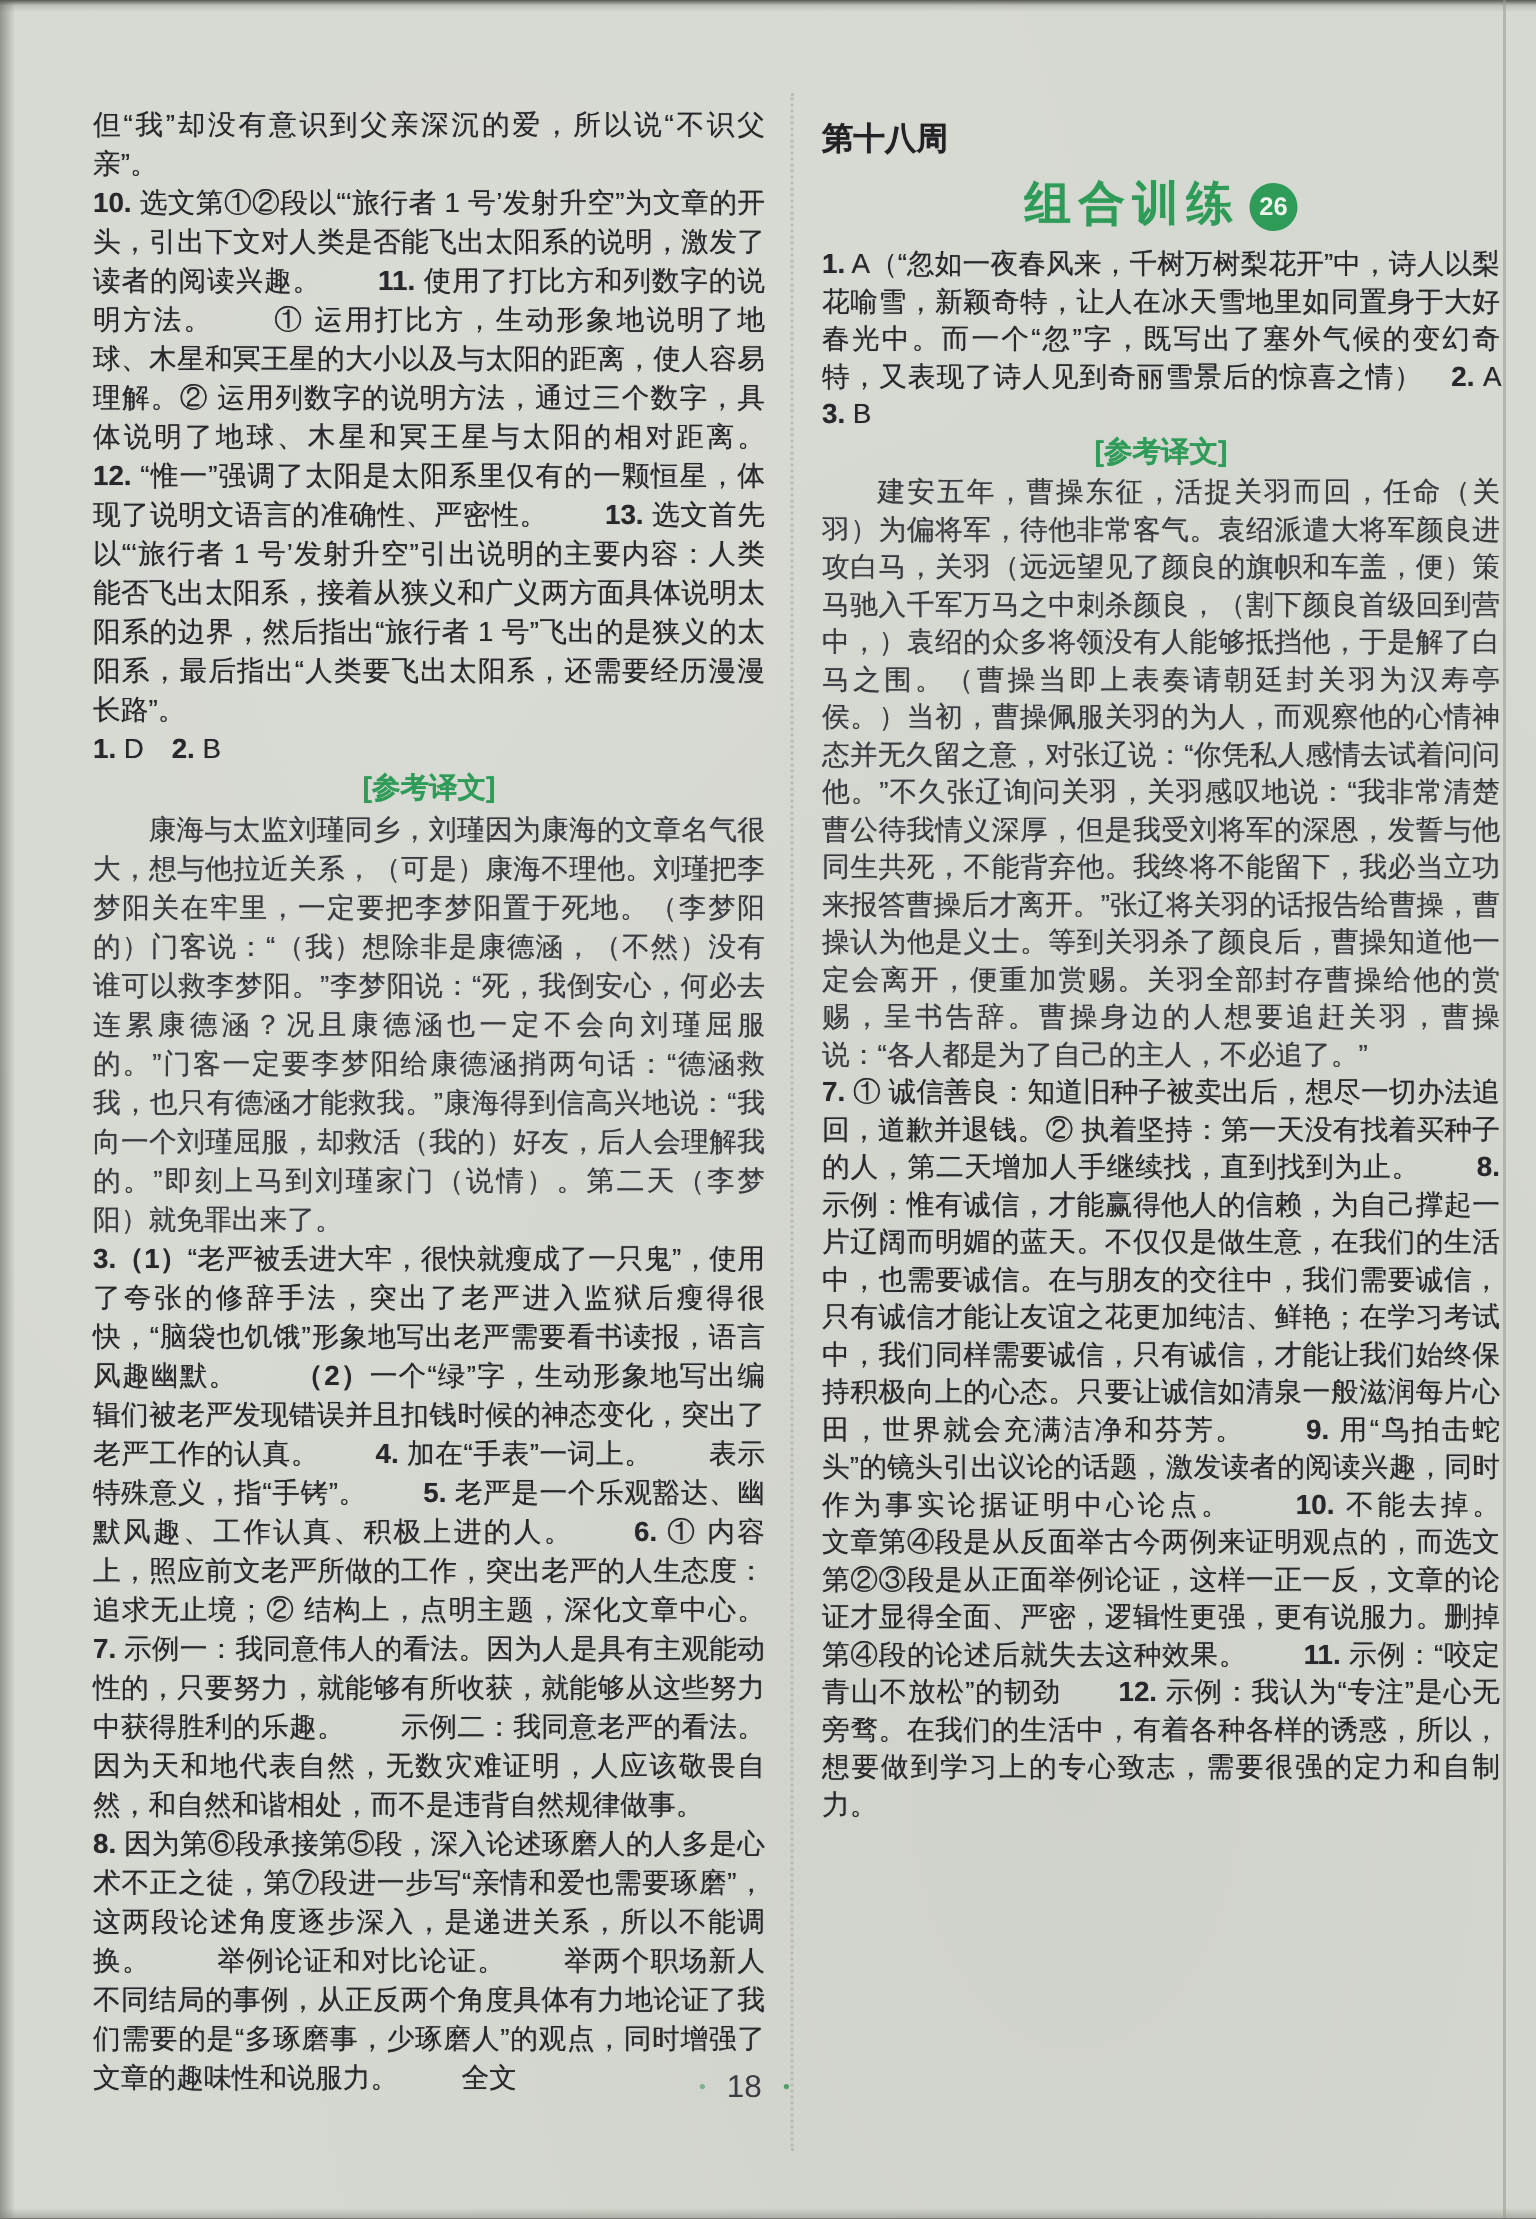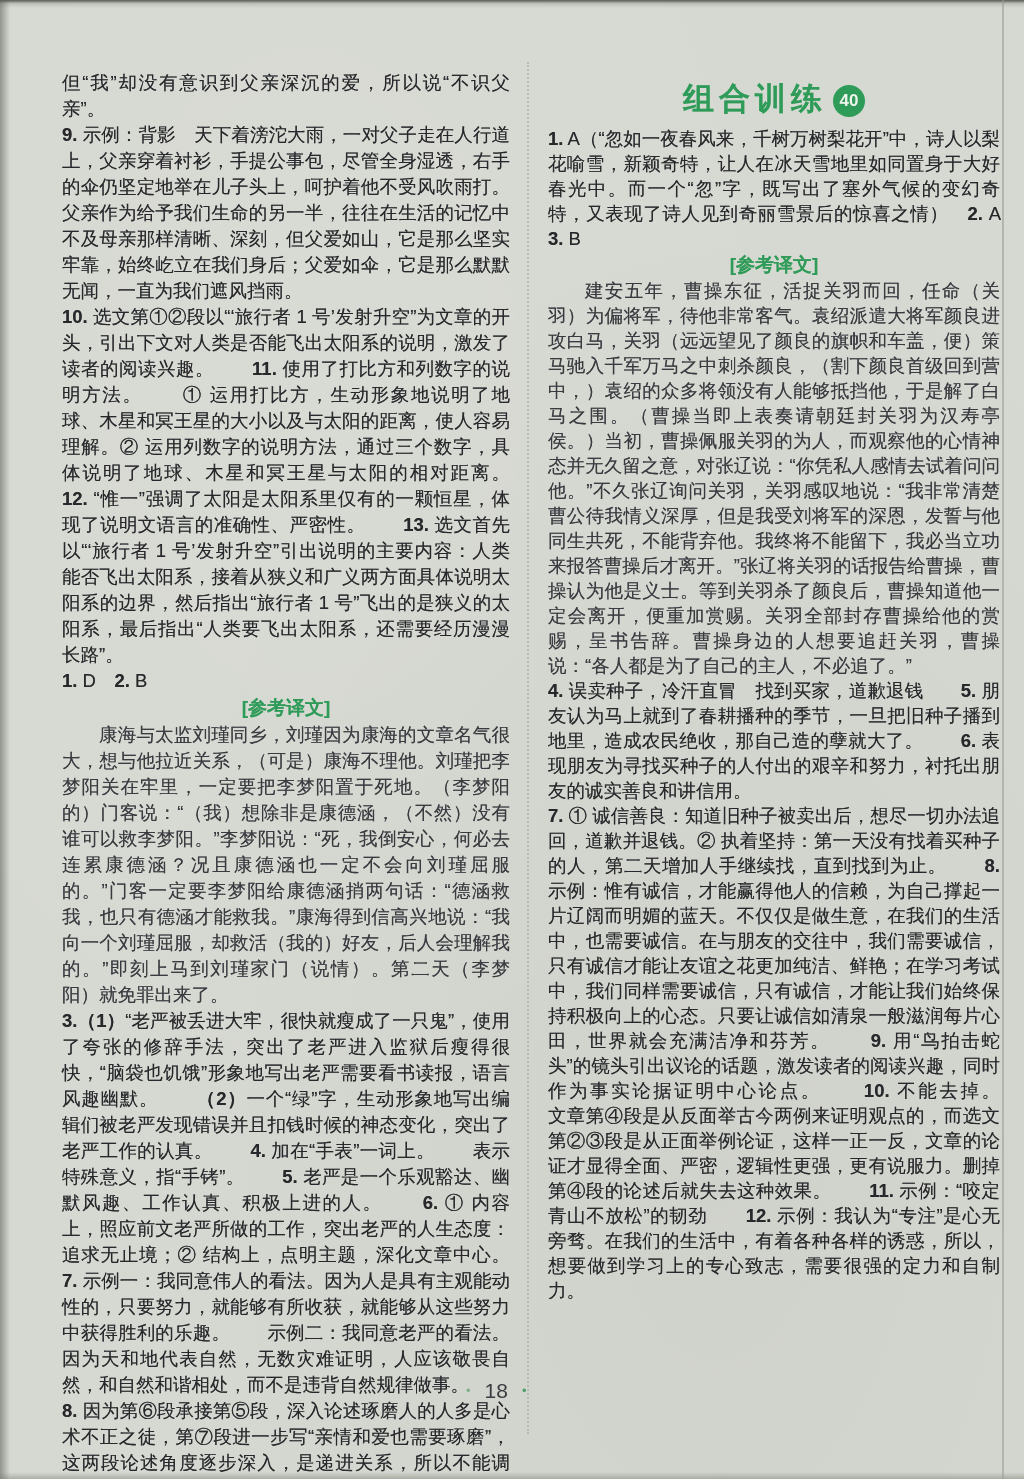--- a/index.html
+++ b/index.html
@@ -48,37 +48,36 @@
 
 <div class="sheet">
   <div class="edge-top"></div>
   <div class="edge-left"></div>
   <div class="edge-bottom"></div>
   <div class="crease"></div>
   <div class="divider"></div>
 
   <div class="col col-left">
     <p>但“我”却没有意识到父亲深沉的爱，所以说“不识父亲”。</p>
-    <p><b>9.</b> 示例：背影　天下着滂沱大雨，一对父子走在人行道上，父亲穿着衬衫，手提公事包，尽管全身湿透，右手的伞仍坚定地举在儿子头上，呵护着他不受风吹雨打。　　父亲作为给予我们生命的另一半，往往在生活的记忆中不及母亲那样清晰、深刻，但父爱如山，它是那么坚实牢靠，始终屹立在我们身后；父爱如伞，它是那么默默无闻，一直为我们遮风挡雨。</p>
     <p><b>10.</b> 选文第①②段以“‘旅行者 1 号’发射升空”为文章的开头，引出下文对人类是否能飞出太阳系的说明，激发了读者的阅读兴趣。　　<b>11.</b> 使用了打比方和列数字的说明方法。　　① 运用打比方，生动形象地说明了地球、木星和冥王星的大小以及与太阳的距离，使人容易理解。② 运用列数字的说明方法，通过三个数字，具体说明了地球、木星和冥王星与太阳的相对距离。　　<b>12.</b> “惟一”强调了太阳是太阳系里仅有的一颗恒星，体现了说明文语言的准确性、严密性。　　<b>13.</b> 选文首先以“‘旅行者 1 号’发射升空”引出说明的主要内容：人类能否飞出太阳系，接着从狭义和广义两方面具体说明太阳系的边界，然后指出“旅行者 1 号”飞出的是狭义的太阳系，最后指出“人类要飞出太阳系，还需要经历漫漫长路”。</p>
     <p class="ans"><b>1.</b> D　<b>2.</b> B</p>
     <div class="ref">[参考译文]</div>
     <p class="trans">康海与太监刘瑾同乡，刘瑾因为康海的文章名气很大，想与他拉近关系，（可是）康海不理他。刘瑾把李梦阳关在牢里，一定要把李梦阳置于死地。（李梦阳的）门客说：“（我）想除非是康德涵，（不然）没有谁可以救李梦阳。”李梦阳说：“死，我倒安心，何必去连累康德涵？况且康德涵也一定不会向刘瑾屈服的。”门客一定要李梦阳给康德涵捎两句话：“德涵救我，也只有德涵才能救我。”康海得到信高兴地说：“我向一个刘瑾屈服，却救活（我的）好友，后人会理解我的。”即刻上马到刘瑾家门（说情）。第二天（李梦阳）就免罪出来了。</p>
     <p><b>3.</b><b>（1）</b>“老严被丢进大牢，很快就瘦成了一只鬼”，使用了夸张的修辞手法，突出了老严进入监狱后瘦得很快，“脑袋也饥饿”形象地写出老严需要看书读报，语言风趣幽默。　　<b>（2）</b>一个“绿”字，生动形象地写出编辑们被老严发现错误并且扣钱时候的神态变化，突出了老严工作的认真。　　<b>4.</b> 加在“手表”一词上。　　表示特殊意义，指“手铐”。　　<b>5.</b> 老严是一个乐观豁达、幽默风趣、工作认真、积极上进的人。　　<b>6.</b> ① 内容上，照应前文老严所做的工作，突出老严的人生态度：追求无止境；② 结构上，点明主题，深化文章中心。　　<b>7.</b> 示例一：我同意伟人的看法。因为人是具有主观能动性的，只要努力，就能够有所收获，就能够从这些努力中获得胜利的乐趣。　　示例二：我同意老严的看法。因为天和地代表自然，无数灾难证明，人应该敬畏自然，和自然和谐相处，而不是违背自然规律做事。</p>
     <p><b>8.</b> 因为第⑥段承接第⑤段，深入论述琢磨人的人多是心术不正之徒，第⑦段进一步写“亲情和爱也需要琢磨”，这两段论述角度逐步深入，是递进关系，所以不能调换。　　 举例论证和对比论证。　　举两个职场新人不同结局的事例，从正反两个角度具体有力地论证了我们需要的是“多琢磨事，少琢磨人”的观点，同时增强了文章的趣味性和说服力。　　 全文</p>
   </div>
 
   <div class="col col-right">
+    <div class="week">第十八周</div>
     <div class="sec">
-      <span>组合训练</span><span class="badge">40</span>
+      <span>组合训练</span><span class="badge">26</span>
     </div>
     <p class="ans"><b>1.</b> A（“忽如一夜春风来，千树万树梨花开”中，诗人以梨花喻雪，新颖奇特，让人在冰天雪地里如同置身于大好春光中。而一个“忽”字，既写出了塞外气候的变幻奇特，又表现了诗人见到奇丽雪景后的惊喜之情）　<b>2.</b> A　<b>3.</b> B</p>
     <div class="ref">[参考译文]</div>
     <p class="trans">建安五年，曹操东征，活捉关羽而回，任命（关羽）为偏将军，待他非常客气。袁绍派遣大将军颜良进攻白马，关羽（远远望见了颜良的旗帜和车盖，便）策马驰入千军万马之中刺杀颜良，（割下颜良首级回到营中，）袁绍的众多将领没有人能够抵挡他，于是解了白马之围。（曹操当即上表奏请朝廷封关羽为汉寿亭侯。）当初，曹操佩服关羽的为人，而观察他的心情神态并无久留之意，对张辽说：“你凭私人感情去试着问问他。”不久张辽询问关羽，关羽感叹地说：“我非常清楚曹公待我情义深厚，但是我受刘将军的深恩，发誓与他同生共死，不能背弃他。我终将不能留下，我必当立功来报答曹操后才离开。”张辽将关羽的话报告给曹操，曹操认为他是义士。等到关羽杀了颜良后，曹操知道他一定会离开，便重加赏赐。关羽全部封存曹操给他的赏赐，呈书告辞。曹操身边的人想要追赶关羽，曹操说：“各人都是为了自己的主人，不必追了。”</p>
-    <p><b>4.</b> 误卖种子，冷汗直冒　找到买家，道歉退钱　　<b>5.</b> 朋友认为马上就到了春耕播种的季节，一旦把旧种子播到地里，造成农民绝收，那自己造的孽就大了。　　<b>6.</b> 表现朋友为寻找买种子的人付出的艰辛和努力，衬托出朋友的诚实善良和讲信用。</p>
     <p><b>7.</b> ① 诚信善良：知道旧种子被卖出后，想尽一切办法追回，道歉并退钱。② 执着坚持：第一天没有找着买种子的人，第二天增加人手继续找，直到找到为止。　　<b>8.</b> 示例：惟有诚信，才能赢得他人的信赖，为自己撑起一片辽阔而明媚的蓝天。不仅仅是做生意，在我们的生活中，也需要诚信。在与朋友的交往中，我们需要诚信，只有诚信才能让友谊之花更加纯洁、鲜艳；在学习考试中，我们同样需要诚信，只有诚信，才能让我们始终保持积极向上的心态。只要让诚信如清泉一般滋润每片心田，世界就会充满洁净和芬芳。　　<b>9.</b> 用“鸟拍击蛇头”的镜头引出议论的话题，激发读者的阅读兴趣，同时作为事实论据证明中心论点。　　<b>10.</b> 不能去掉。　　文章第④段是从反面举古今两例来证明观点的，而选文第②③段是从正面举例论证，这样一正一反，文章的论证才显得全面、严密，逻辑性更强，更有说服力。删掉第④段的论述后就失去这种效果。　　<b>11.</b> 示例：“咬定青山不放松”的韧劲　　<b>12.</b> 示例：我认为“专注”是心无旁骛。在我们的生活中，有着各种各样的诱惑，所以，想要做到学习上的专心致志，需要很强的定力和自制力。</p>
 
   </div>
 
   <div class="footer">
     <span class="fdot dim">•</span><span>18</span><span class="fdot">•</span>
   </div>
 </div>
 
 </body></html>

